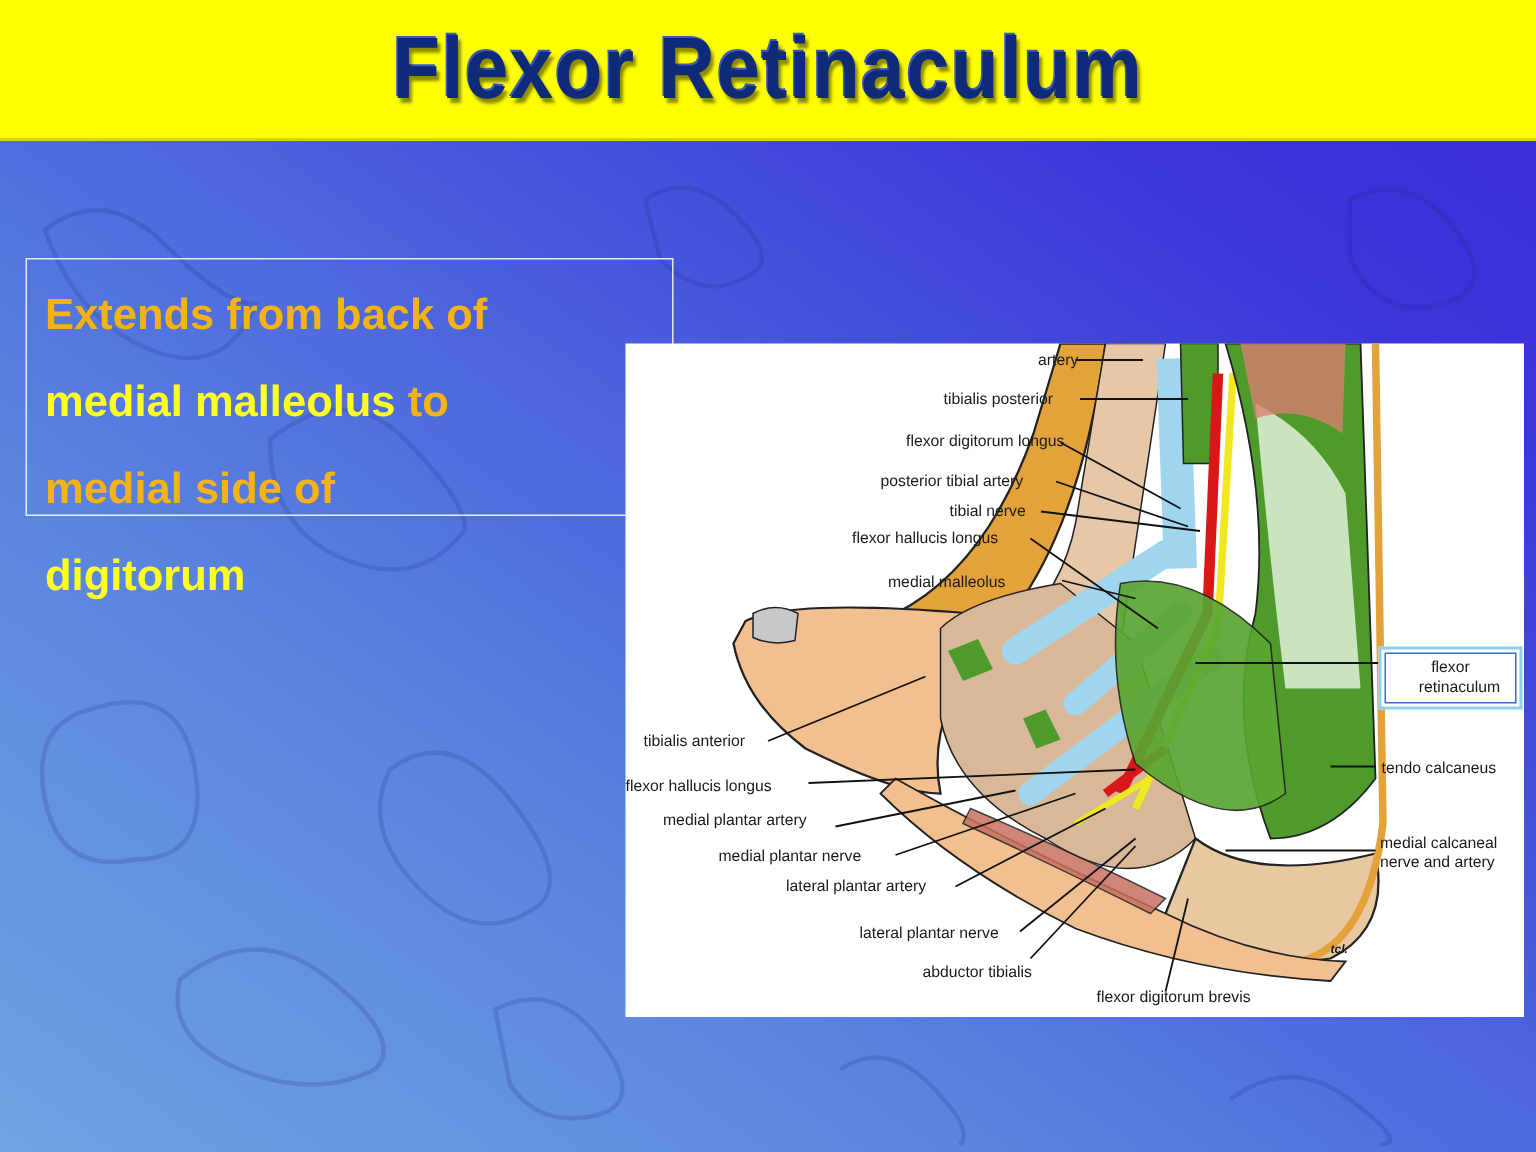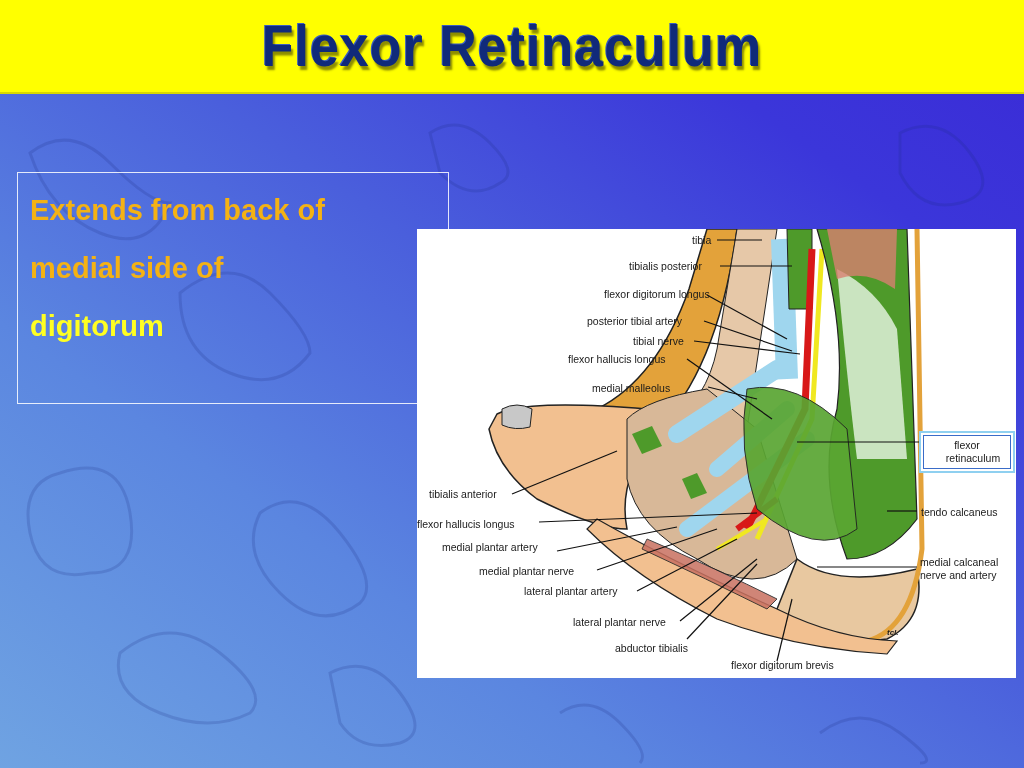--- a/index.html
+++ b/index.html
@@ -13,21 +13,21 @@
     position:absolute; left:0; top:0; width:1024px; height:92px;
     background:#ffff00; border-bottom:2px solid #d8d800;
     display:flex; align-items:center; justify-content:center;
   }
   .title-bar h1 {
     margin:0; font-size:52px; font-weight:bold; color:#102a7a;
     letter-spacing:1px; transform:scaleY(1.12);
     text-shadow: 2px 3px 2px rgba(0,0,0,.45), -1px -1px 0 #3a5cc0;
   }
   .text-box {
-    position:absolute; left:17px; top:172px; width:432px; height:232px;
+    position:absolute; left:17px; top:172px; width:432px; height:172px;
     border:1px solid rgba(255,255,255,.85); box-sizing:border-box;
     padding:8px 12px; font-weight:bold; font-size:29px; line-height:58px;
   }
   .c-orange { color:#f4b214; }
   .c-yellow { color:#ffff22; }
   .figure {
     position:absolute; left:417px; top:229px; width:599px; height:449px;
     background:#ffffff;
   }
   .figure svg { position:absolute; left:0; top:0; }
@@ -60,20 +60,21 @@
     <path d="M560 620 q30 -20 60 10 t20 40"></path>
   </g>
 </svg>
 
 <div class="title-bar">
   <h1>Flexor Retinaculum</h1>
 </div>
 
 <div class="text-box">
   <div><span class="c-orange">Extends from back of</span></div>
+  <div><span class="c-yellow">medial malleolus</span><span class="c-orange"> to</span></div>
   <div><span class="c-orange">medial side of</span></div>
   <div><span class="c-yellow">digitorum</span></div>
 </div>
 
 <div class="figure">
   <svg width="599" height="449" viewBox="0 0 599 449">
 
     <path d="M290 0 L272 60 Q240 150 180 180 L230 210 Q300 150 320 0z" fill="#e3a23a" stroke="#222" stroke-width="1.5"></path>
     <path d="M320 0 L300 120 Q290 170 250 200 L330 200 L360 0z" fill="#e6c8a8" stroke="#222" stroke-width="1"></path>
 
@@ -124,21 +125,21 @@
       <line x1="220" y1="362" x2="320" y2="310"></line>
       <line x1="263" y1="392" x2="340" y2="330"></line>
       <line x1="270" y1="410" x2="340" y2="335"></line>
       <line x1="360" y1="432" x2="375" y2="370"></line>
       <line x1="380" y1="213" x2="502" y2="213"></line>
       <line x1="470" y1="282" x2="500" y2="282"></line>
       <line x1="400" y1="338" x2="500" y2="338"></line>
     </g>
   </svg>
 
-  <div class="lbl" style="left:275px;top:5px;">tibia</div>
+  <div class="lbl" style="left:275px;top:5px;">artery</div>
   <div class="lbl" style="left:212px;top:31px;">tibialis posterior</div>
   <div class="lbl" style="left:162px;top:59px;margin-left:25px;">flexor digitorum longus</div>
   <div class="lbl" style="left:170px;top:86px;">posterior tibial artery</div>
   <div class="lbl" style="left:216px;top:106px;">tibial nerve</div>
   <div class="lbl" style="left:151px;top:124px;">flexor hallucis longus</div>
   <div class="lbl" style="left:175px;top:153px;">medial malleolus</div>
   <div class="lbl" style="left:12px;top:259px;">tibialis anterior</div>
   <div class="lbl" style="left:0px;top:289px;">flexor hallucis longus</div>
   <div class="lbl" style="left:25px;top:312px;text-align:right;">medial plantar artery</div>
   <div class="lbl" style="left:62px;top:336px;">medial plantar nerve</div>

